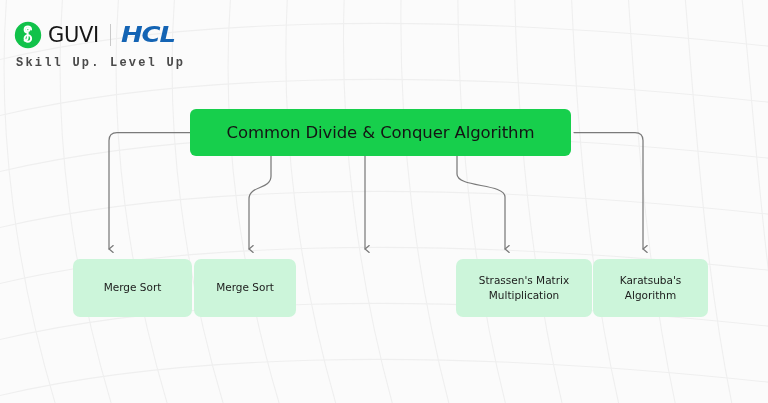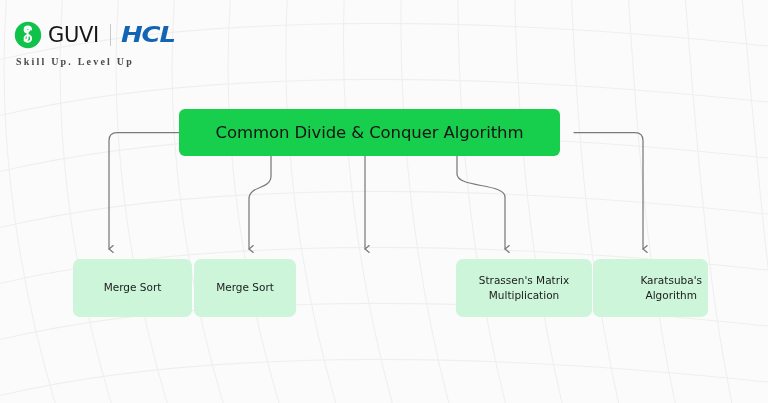--- a/index.html
+++ b/index.html
@@ -72,40 +72,40 @@
     font-size: 22px;
     letter-spacing: -1px;
     color: #1464b4;
     line-height: 1;
     transform: scaleX(1.18);
     transform-origin: left center;
   }
   #brand-tagline {
     margin-top: 6px;
     margin-left: 2px;
-    font-family: Liberation Serif, serif;
-    font-size: 10px;
+    font-family: Liberation Mono, monospace;
+    font-size: 12px;
     font-weight: 700;
     letter-spacing: 2.2px;
     color: #4a4a4a;
     white-space: nowrap;
   }
 
   
   #connectors {
     position: absolute;
     left: 0; top: 0;
     width: 768px;
     height: 403px;
     pointer-events: none;
   }
 
   .root-node {
     position: absolute;
-    left: 179px;
+    left: 190px;
     top: 109px;
     width: 381px;
     height: 47px;
     background: #17cf4c;
     border-radius: 6px;
     display: flex;
     align-items: center;
     justify-content: center;
   }
   .root-label {
@@ -216,17 +216,17 @@
 
   <div class="leaf-node" style="left:194px; width:102px;">
     <span class="leaf-label">Merge Sort</span>
   </div>
 
 
   <div class="leaf-node" style="left:436px; width:136px;margin-left:20px;">
     <span class="leaf-label">Strassen's Matrix<br>Multiplication</span>
   </div>
 
-  <div class="leaf-node" style="left:593px; width:115px;justify-content:flex-end;">
+  <div class="leaf-node" style="left:593px; width:115px;">
     <span class="leaf-label">Karatsuba's<br>Algorithm</span>
   </div>
 
 </div>
 
 </body></html>

